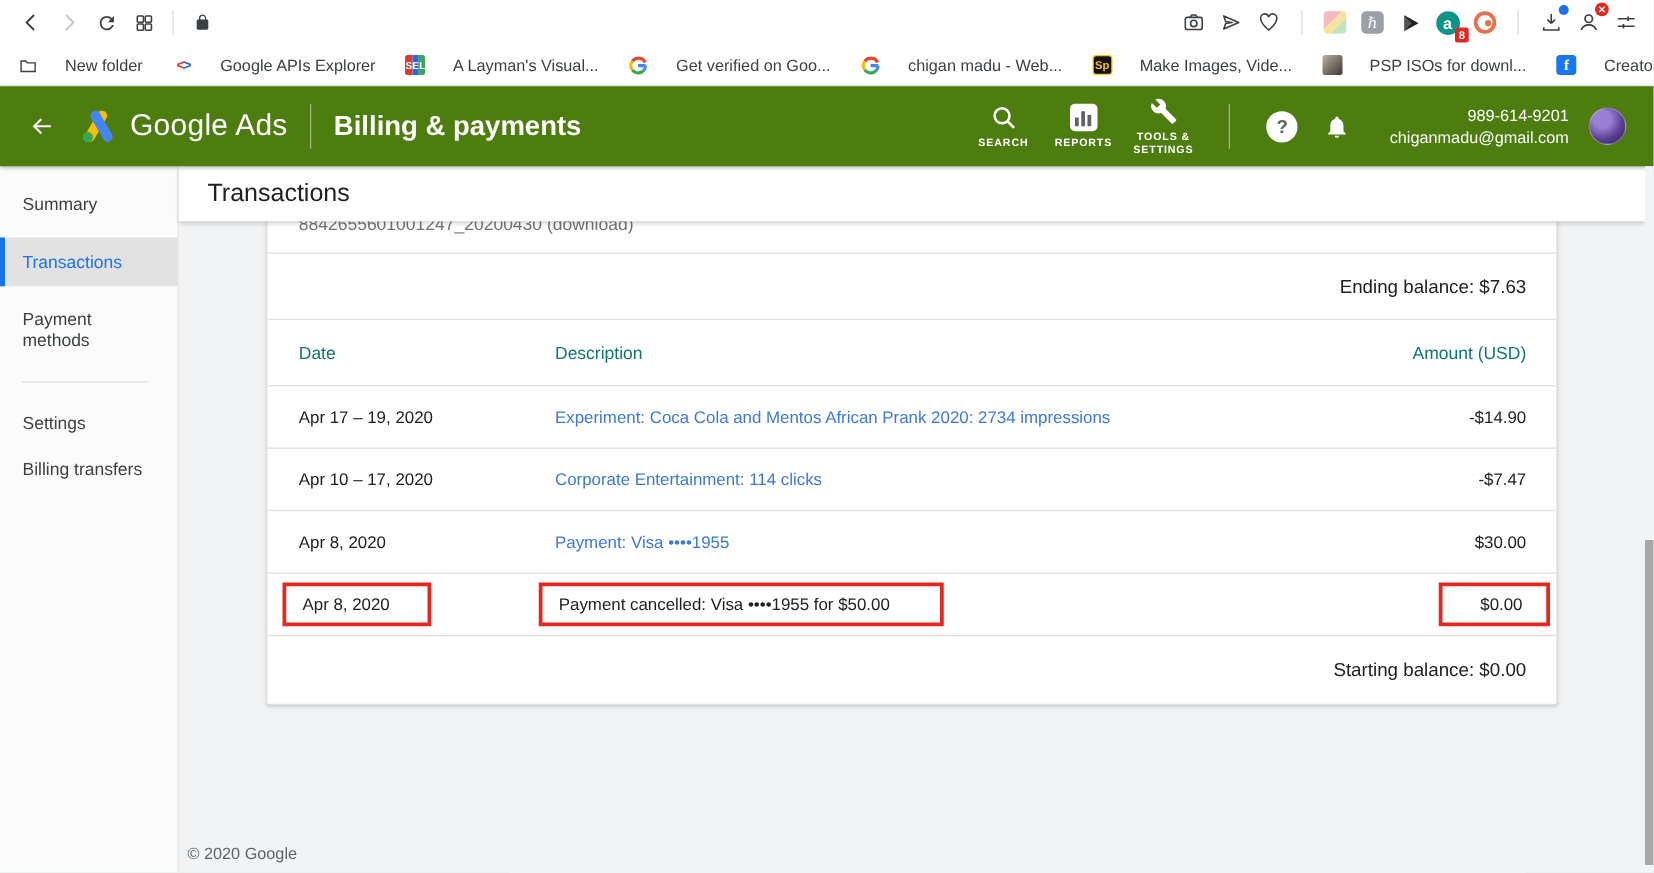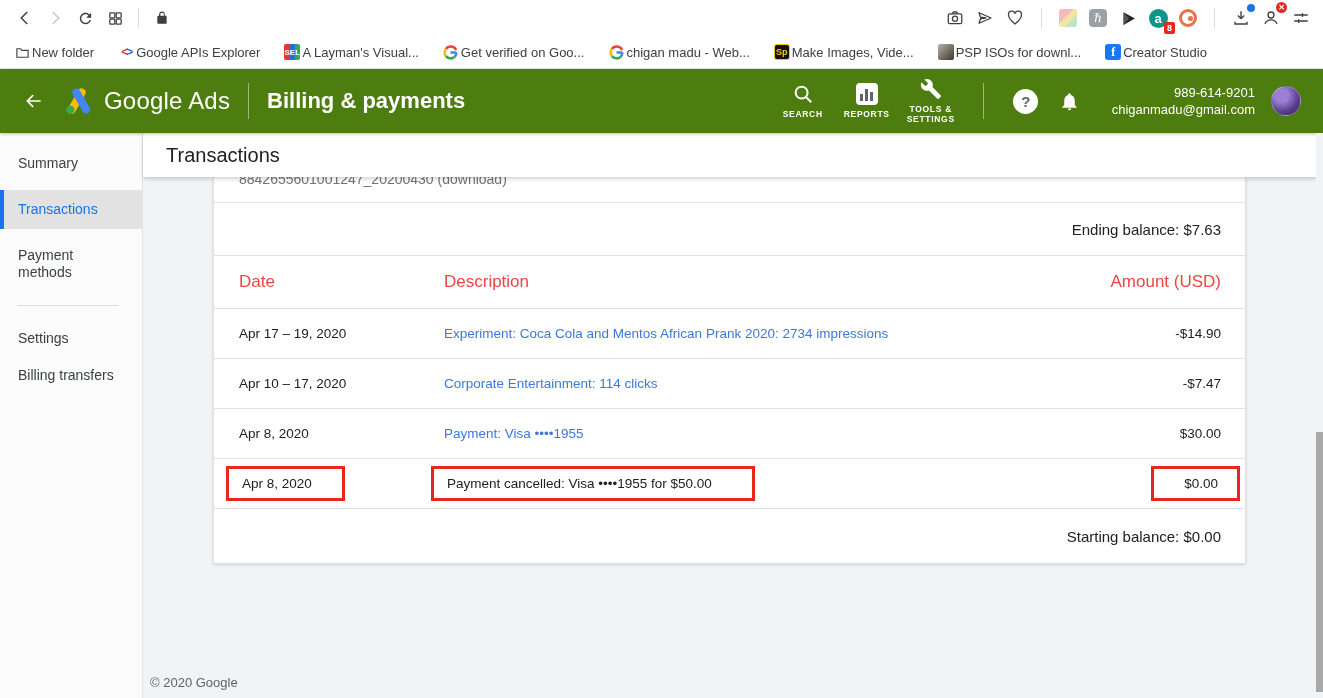--- a/index.html
+++ b/index.html
@@ -36,21 +36,21 @@
     display:flex; align-items:center; justify-content:center; font-family:"DejaVu Serif", serif; }
   .acirc-ic { width:19px; height:19px; border-radius:50%; background:#0e9488; color:#fff; font-size:13px;
     display:flex; align-items:center; justify-content:center; font-weight:bold; }
   .ocam-ic { width:18px; height:18px; border-radius:50%; border:3px solid #e8704a; background:#fff; position:relative; }
   .ocam-ic::after { content:""; position:absolute; right:1px; top:4px; width:5px; height:5px; border-radius:50%; background:#e8704a; }
   
   .bookmarks {
     position:absolute; left:0; top:36px; width:1323px; height:33px; background:#fff;
     display:flex; align-items:center; gap:24px; padding:0 14px; border-bottom:1px solid #ececec;
   }
-  .bm-item { display:flex; align-items:center; gap:2px; font-size:13px; color:#3c4043; flex:none; }
+  .bm-item { display:flex; align-items:center; gap:22px; font-size:13px; color:#3c4043; flex:none; }
   .bm-ico { width:16px; height:16px; display:flex; align-items:center; justify-content:center; flex:none; }
   .sel-ic { display:flex; width:16px; height:16px; border-radius:2px; overflow:hidden; font-size:8px; font-weight:bold; color:#fff; }
   .sel-ic span { flex:1; display:flex; align-items:center; justify-content:center; }
   .sel-s { background:#e23a2e; } .sel-e { background:#2b6cd4; } .sel-l { background:#3aa757; }
   .code-ic { font-size:12px; font-weight:bold; letter-spacing:-2px; }
   .code-ic .lt { color:#e23a2e; } .code-ic .gt { color:#2b6cd4; }
   .spark-ic { width:16px; height:16px; border-radius:3px; background:#141210; border:1px solid #f5c518;
     color:#f5c518; font-size:9px; font-weight:bold; display:flex; align-items:center; justify-content:center; }
   .game-ic { width:16px; height:16px; border-radius:2px; background:linear-gradient(135deg,#b9b2a4,#6e675c 60%,#3c382f); }
   .fb-ic { width:16px; height:16px; border-radius:3px; background:#1877f2; color:#fff; font-size:12px; font-weight:bold;
@@ -99,21 +99,21 @@
     position:absolute; left:213px; top:177px; width:1033px; background:#fff;
     border:1px solid #e0e0e0; border-top:none; border-radius:0 0 2px 2px;
     box-shadow:0 1px 3px rgba(0,0,0,.15); z-index:1;
   }
   .doc-link-row { height:26px; overflow:hidden; position:relative; border-bottom:1px solid #e0e0e0; }
   .doc-link { position:absolute; left:25px; top:-6px; font-size:14px; color:#737373; text-decoration:none; }
   .balance-row { height:53px; display:flex; align-items:center; justify-content:flex-end; padding-right:24px;
     font-size:15px; color:#212121; border-bottom:1px solid #e0e0e0; }
   .balance-row.last { height:54px; border-bottom:none; }
   .thead, .trow { display:grid; grid-template-columns:230px 1fr 260px; align-items:center; border-bottom:1px solid #e0e0e0; }
-  .thead { height:53px; font-size:17px; color:#ef4444; }
+  .thead { height:53px; font-size:14px; color:#0f766e; }
   .trow { height:50px; font-size:13.5px; }
   .c-date { padding-left:25px; }
   .c-amount { text-align:right; padding-right:24px; }
   .desc-link { color:#3c78d8; text-decoration:none; }
   .trow.hl .c-date { padding-left:12px; }
   .trow.hl .c-amount { padding-right:5px; }
   .redbox { display:inline-block; border:3px solid #e8261d; }
   .redbox.b-date { padding:7px 30px 7px 13px; }
   .redbox.b-desc { margin-left:-13px; padding:7px 40px 7px 13px; }
   .redbox.b-amount { padding:7px 19px 7px 30px; }

